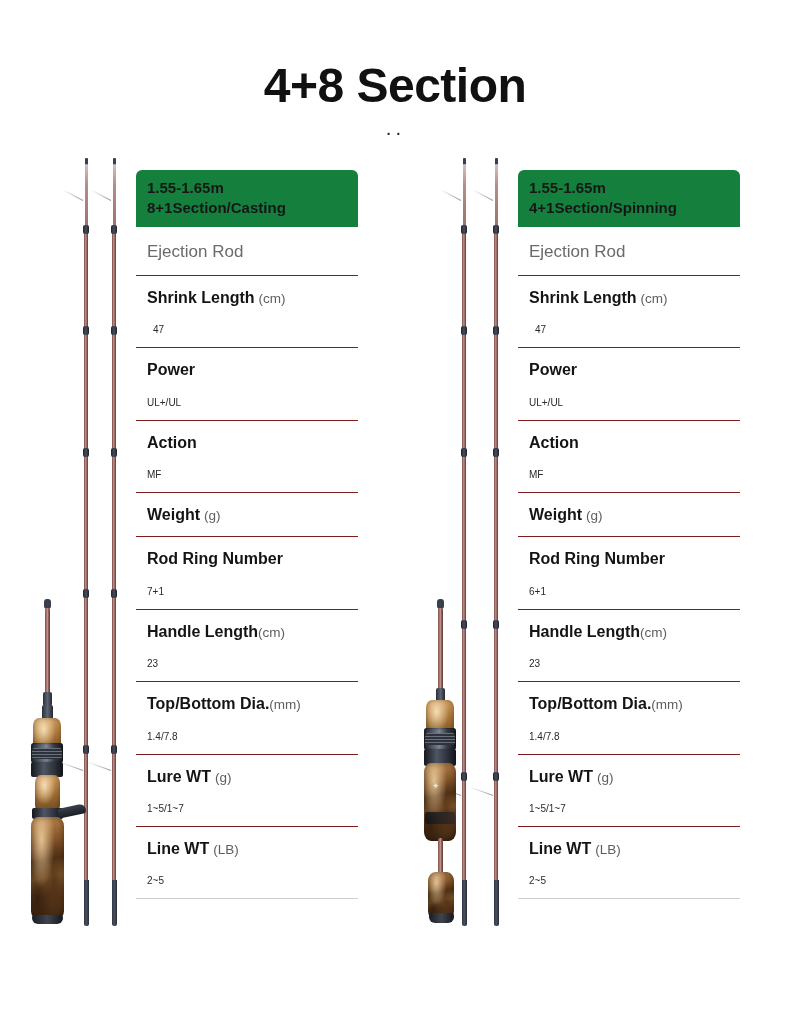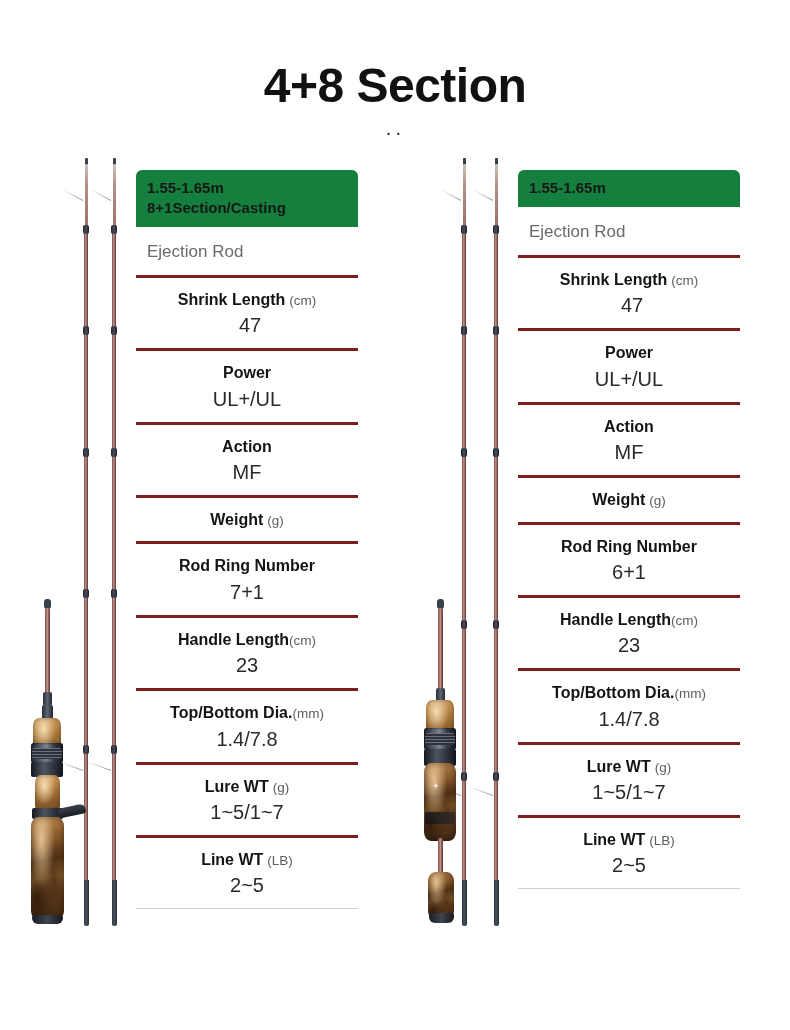--- a/index.html
+++ b/index.html
@@ -39,37 +39,36 @@
   }
   .spec-header .hline{display:block;white-space:nowrap;}
 
   .spec-subtitle{
     padding:16px 11px 15px 11px;
     font-size:17px;color:#6a6a6a;font-weight:normal;
     line-height:1;
   }
 
   .spec-row{
-    border-top:3px solid #7f1d1d;
+    border-top:1px solid #7f1d1d;
     padding:13px 11px 12px 11px;
-    text-align:center;
   }
   .spec-row:last-of-type{border-bottom:1px solid #cfcfcf;}
 
   .spec-label{
     font-size:16px;font-weight:bold;color:#141414;
     line-height:1.15;white-space:nowrap;
   }
   .spec-unit{
     font-size:13.5px;font-weight:normal;color:#5e5e5e;
   }
   .spec-unit.sp{margin-left:4px;}
   .spec-value{
-    font-size:20px;font-weight:normal;color:#2a2a2a;
-    margin-top:5px;line-height:1.1;
+    font-size:10px;font-weight:normal;color:#2a2a2a;
+    margin-top:17px;line-height:1.1;
   }
   .spec-value.indent{padding-left:6px;}
 
   
   .rod-art{position:absolute;}
 
   .blank{
     position:absolute;width:4px;border-radius:2px;
     background:linear-gradient(to right,#7a4e4a 0%,#a9706a 28%,#c59a93 46%,#8c5a54 72%,#5c3a38 100%);
   }
@@ -276,20 +275,21 @@
   </div>
   <div class="spec-row">
     <div class="spec-label"><span>Line WT</span><span class="spec-unit sp">(LB)</span></div>
     <div class="spec-value">2~5</div>
   </div>
 </div>
 
 <div class="spec-table right">
   <div class="spec-header">
     <span class="hline">1.55-1.65m</span>
+    <span class="hline">4+1Section/Spinning</span>
   </div>
   <div class="spec-subtitle">Ejection Rod</div>
 
   <div class="spec-row">
     <div class="spec-label"><span>Shrink Length</span><span class="spec-unit sp">(cm)</span></div>
     <div class="spec-value indent">47</div>
   </div>
   <div class="spec-row">
     <div class="spec-label"><span>Power</span><span class="spec-unit"></span></div>
     <div class="spec-value">UL+/UL</div>

